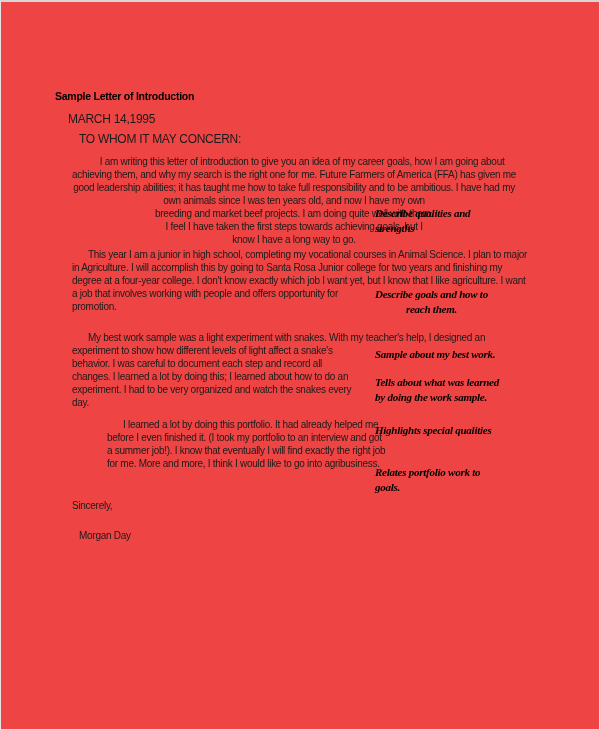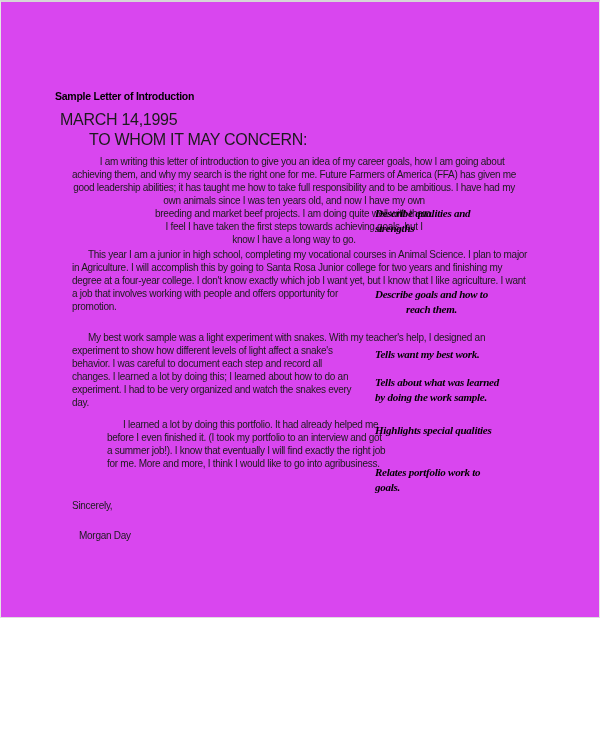--- a/index.html
+++ b/index.html
@@ -1,21 +1,21 @@
 <!DOCTYPE html>
 <html><head>
 <meta charset="utf-8">
 <style>
   html, body { margin: 0; padding: 0; background: #ffffff; }
   .page {
     position: relative;
     width: 600px;
-    height: 618px;
+    height: 730px;
     box-sizing: border-box;
-    background: #d946ef;
+    background: #ef4444;
     border-top: 2px solid #d6d6d6;
     border-left: 1px solid #e4e4e4;
     border-right: 1px solid #e4e4e4;
     border-bottom: 1px solid #dedede;
     overflow: hidden;
     font-family: "Liberation Sans", "DejaVu Sans", sans-serif;
     text-decoration: underline;
   }
   .abs { position: absolute; }
   .body-font {
@@ -26,22 +26,22 @@
     white-space: pre;
   }
   .title {
     left: 54px; top: 88px;
     font-size: 10.5px;
     font-weight: bold;
     letter-spacing: -0.25px;
     color: #000000;
     white-space: pre;
   }
-  .date-line  { left: 59px; top: 111px; font-size: 16px; }
-  .salutation { left: 88px; top: 131px; font-size: 16px; }
+  .date-line  { left: 67px; top: 111px; font-size: 12px; }
+  .salutation { left: 78px; top: 131px; font-size: 12px; }
   .para { text-indent: 16px; }
   .p1 { left: 71px; top: 153px; text-align: center; }
   .p2 { left: 71px; top: 246px; }
   .p3 { left: 71px; top: 329px; }
   .p4 { left: 82px; top: 416px; margin-left: 24px; }
   .ann {
     left: 374px;
     font-family: "Liberation Serif", "DejaVu Serif", serif;
     font-weight: bold;
     font-style: italic;
@@ -96,21 +96,21 @@
 before I even finished it. (I took my portfolio to an interview and got
 a summer job!). I know that eventually I will find exactly the right job
 for me. More and more, I think I would like to go into agribusiness.</div>
 
   <div class="abs ann a1">Describe qualities and
 strengths</div>
 
   <div class="abs ann a2">Describe goals and how to
 reach them.</div>
 
-  <div class="abs ann a3">Tells want my best work.</div>
+  <div class="abs ann a3">Sample about my best work.</div>
 
   <div class="abs ann a4">Tells about what was learned
 by doing the work sample.</div>
 
   <div class="abs ann a5">Highlights special qualities</div>
 
   <div class="abs ann a6">Relates portfolio work to
 goals.</div>
 
   <div class="abs body-font closing">Sincerely,</div>

